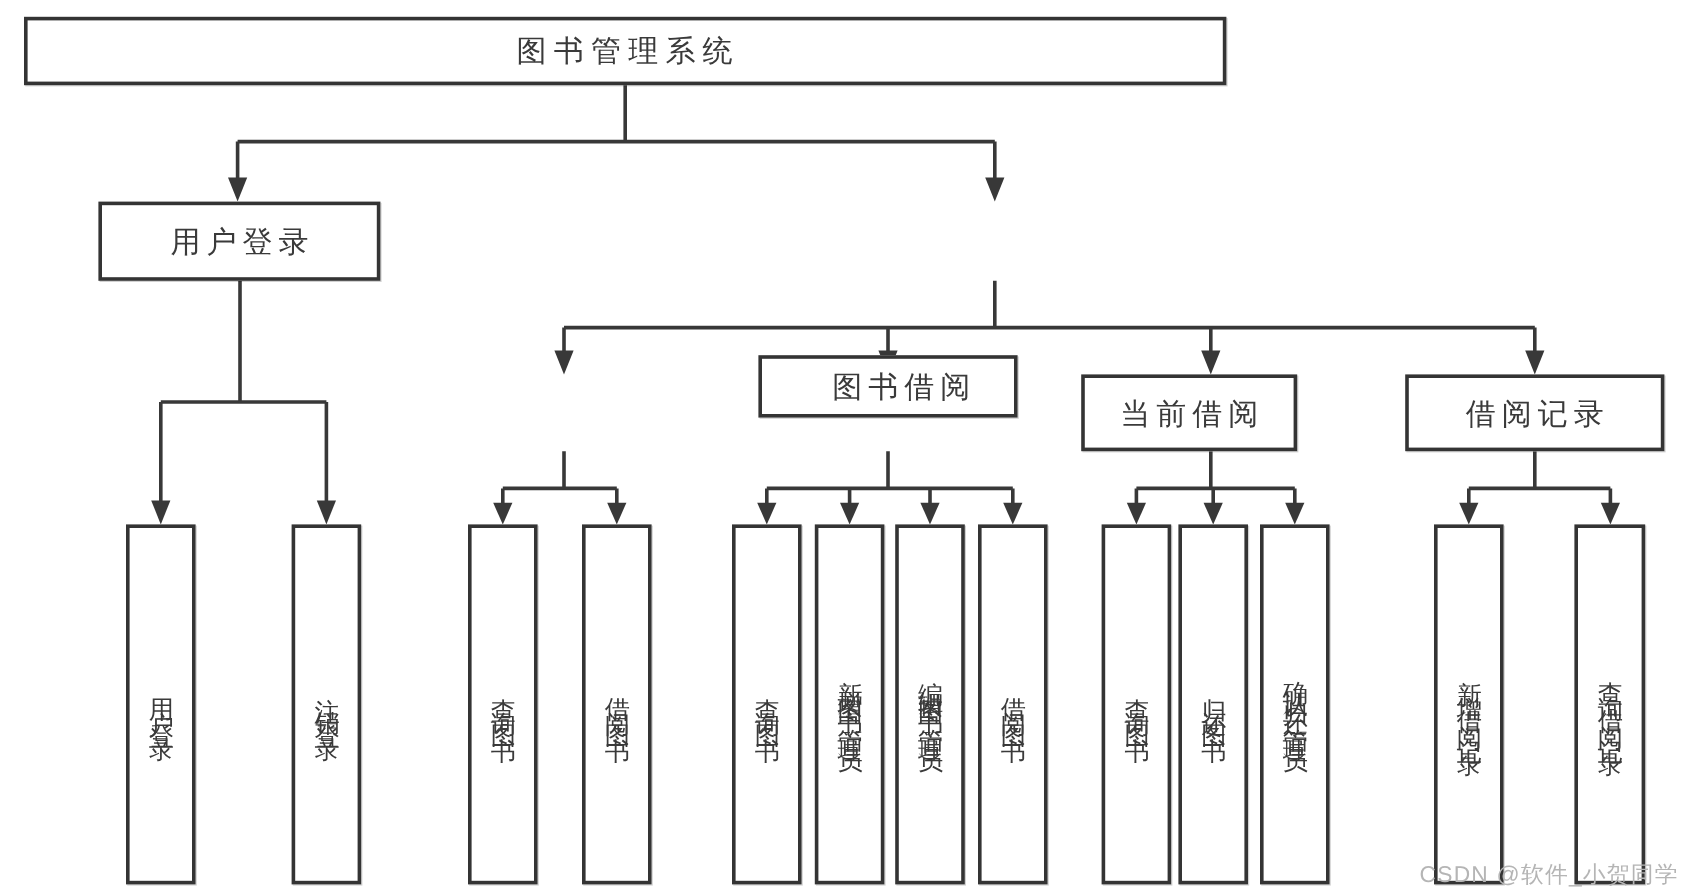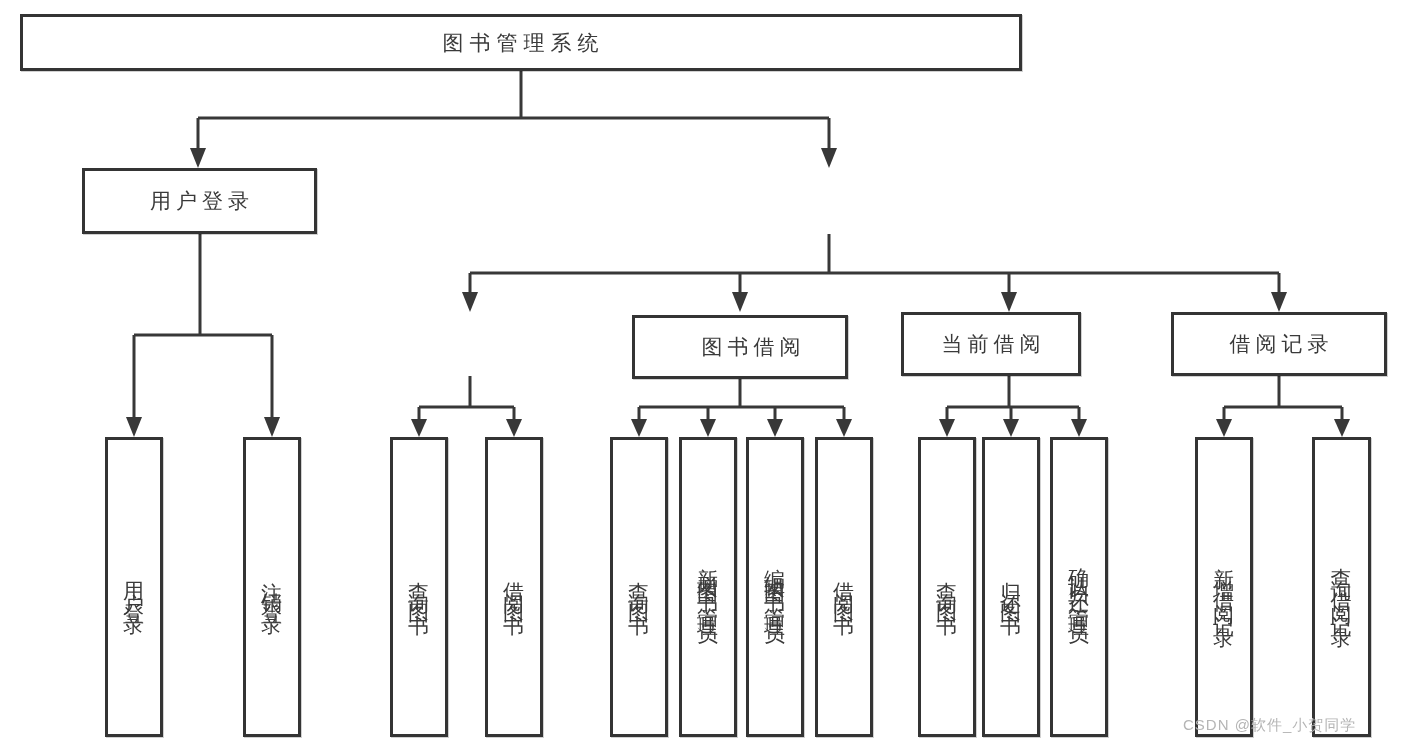--- a/index.html
+++ b/index.html
@@ -16,36 +16,36 @@
     box-sizing:border-box;
     background:#ffffff;
     border:3px solid #343434;
     color:#3a3a3a;
     display:flex;
     align-items:center;
     justify-content:center;
     z-index:2;
     box-shadow:1px 1px 0 rgba(0,0,0,0.18);
   }
-  .h{font-size:21px;letter-spacing:5px;text-indent:5px;white-space:nowrap;}
+  .h{font-size:25px;letter-spacing:5px;text-indent:5px;white-space:nowrap;}
   .root{letter-spacing:6px;}
   .v{
     writing-mode:vertical-rl;
     text-orientation:mixed;
     font-size:21px;
     line-height:1;
   }
   .ls11{letter-spacing:11px;}
   .ls12{letter-spacing:12px;}
   .ls8{letter-spacing:8px;}
   .watermark{
     position:absolute;
     left:1183px;top:716px;
     z-index:5;
-    font-size:15px;
+    font-size:19px;
     color:#b5b5b5;
     letter-spacing:1px;
     white-space:nowrap;
   }
 </style>
 </head>
 <body>
 
 <div class="canvas">
 
@@ -86,21 +86,21 @@
       <polygon points="1071,419 1087,419 1079,437"></polygon>
       <polygon points="1216,419 1232,419 1224,437"></polygon>
       <polygon points="1334,419 1350,419 1342,437"></polygon>
     </g>
   </svg>
 
   <div class="box h root" style="left:20px;top:14px;width:1002px;height:57px;">图书管理系统</div>
 
   <div class="box h" style="left:82px;top:168px;width:235px;height:66px;">用户登录</div>
 
-  <div class="box h" style="left:632px;top:315px;width:216px;height:64px;padding-left:22px;">图书借阅</div>
+  <div class="box h" style="left:632px;top:296px;width:216px;height:52px;padding-left:22px;">图书借阅</div>
   <div class="box h" style="left:901px;top:312px;width:180px;height:64px;">当前借阅</div>
   <div class="box h" style="left:1171px;top:312px;width:216px;height:64px;">借阅记录</div>
 
   <div class="box v ls11" style="left:105px;top:437px;width:58px;height:300px;">用户登录</div>
   <div class="box v ls11" style="left:243px;top:437px;width:58px;height:300px;">注销登录</div>
 
   <div class="box v ls11" style="left:390px;top:437px;width:58px;height:300px;">查询图书</div>
   <div class="box v ls11" style="left:485px;top:437px;width:58px;height:300px;">借阅图书</div>
 
   <div class="box v ls11" style="left:610px;top:437px;width:58px;height:300px;">查询图书</div>

